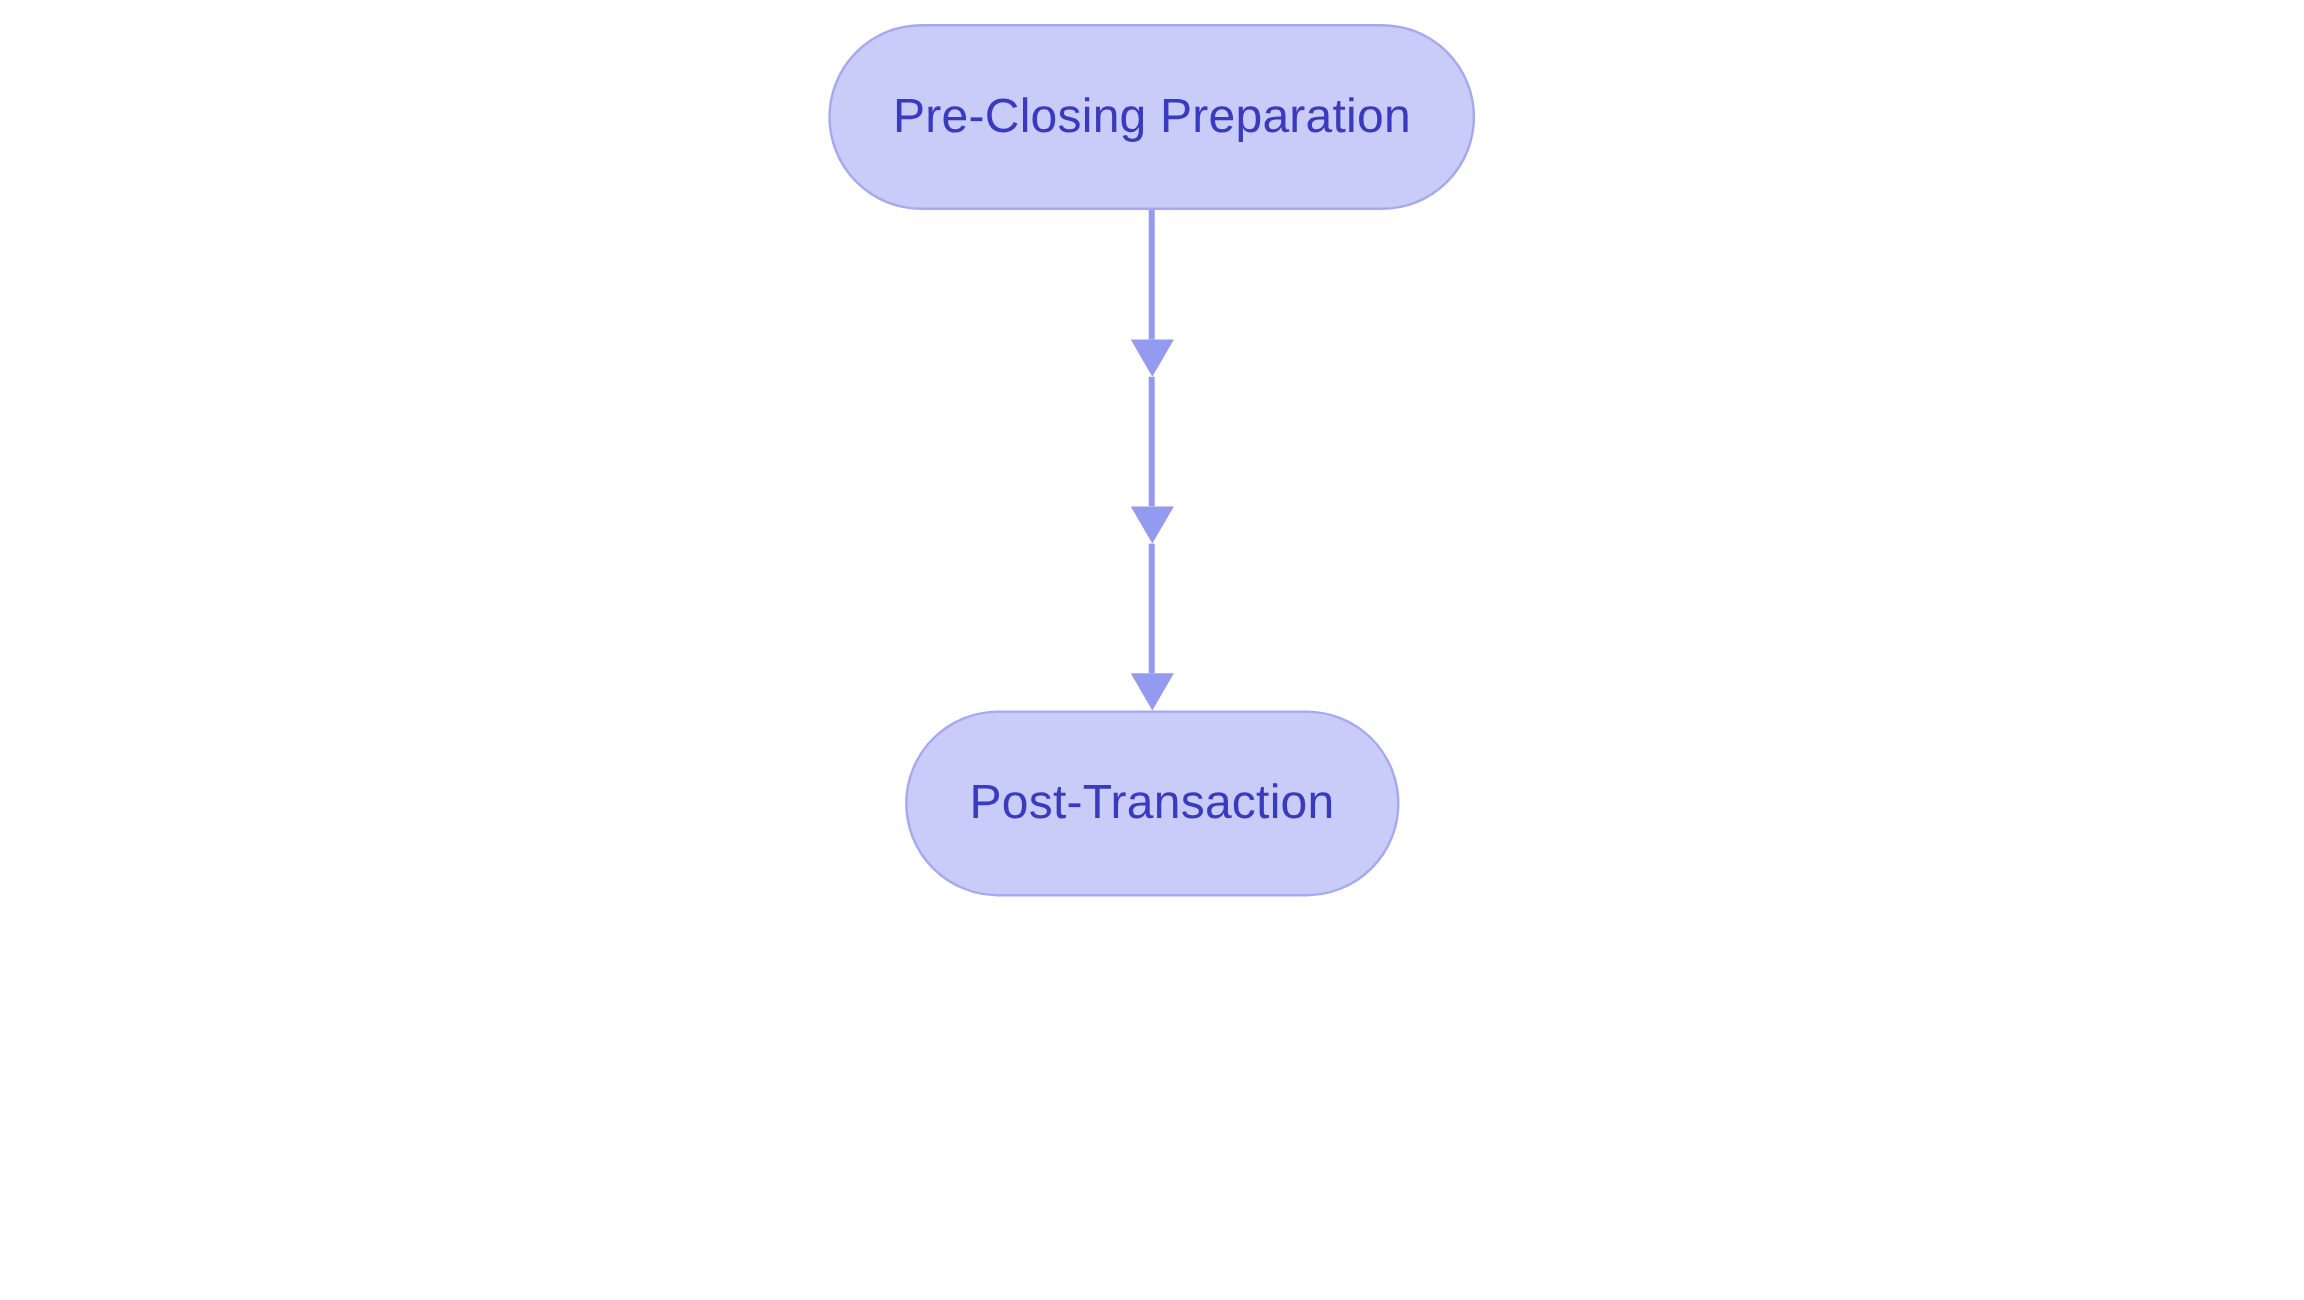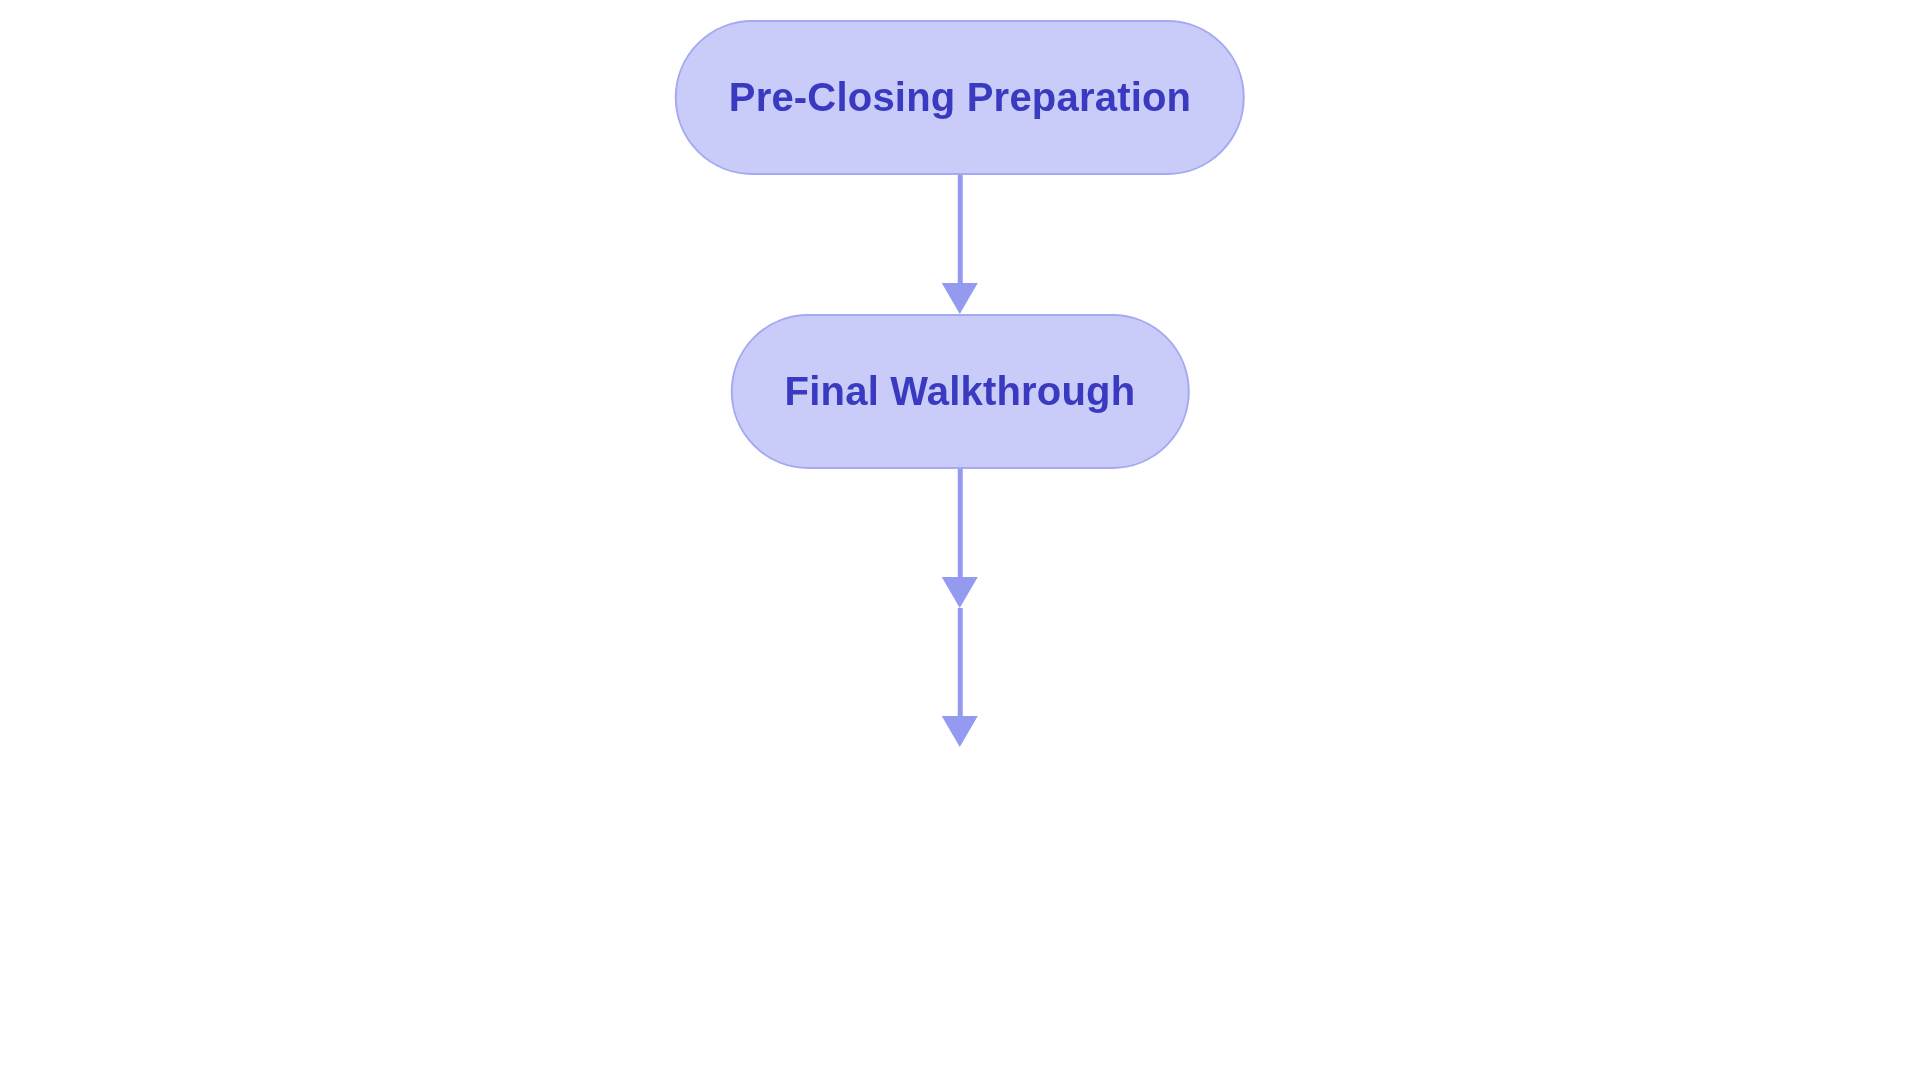--- a/index.html
+++ b/index.html
@@ -19,21 +19,20 @@
     background: var(--background, #ffffff);
   }
   .flow {
     position: absolute;
     top: 20px;
     left: 50%;
     transform: translateX(-50%);
     display: flex;
     flex-direction: column;
     align-items: center;
-    font-weight: bold;
   }
   .node {
     box-sizing: border-box;
     height: 155px;
     padding: 0 52px;
     background: var(--node-fill, #c9cbf8);
     border: 2.5px solid var(--node-border, #a5a9f2);
     border-radius: 78px;
     display: flex;
     align-items: center;
@@ -74,30 +73,30 @@
 
     <div class="node">
       <span class="node-label">Pre-Closing Preparation</span>
     </div>
 
     <div class="arrow">
       <div class="arrow-line"></div>
       <div class="arrow-head"></div>
     </div>
 
-    <div class="node">
-      <span class="node-label">Final Walkthrough</span>
-    </div>
 
     <div class="arrow">
       <div class="arrow-line"></div>
       <div class="arrow-head"></div>
     </div>
 
 
     <div class="arrow">
       <div class="arrow-line"></div>
       <div class="arrow-head"></div>
     </div>
 
+    <div class="node">
+      <span class="node-label">Post-Transaction</span>
+    </div>
 
   </div>
 </div>
 
 </body></html>

